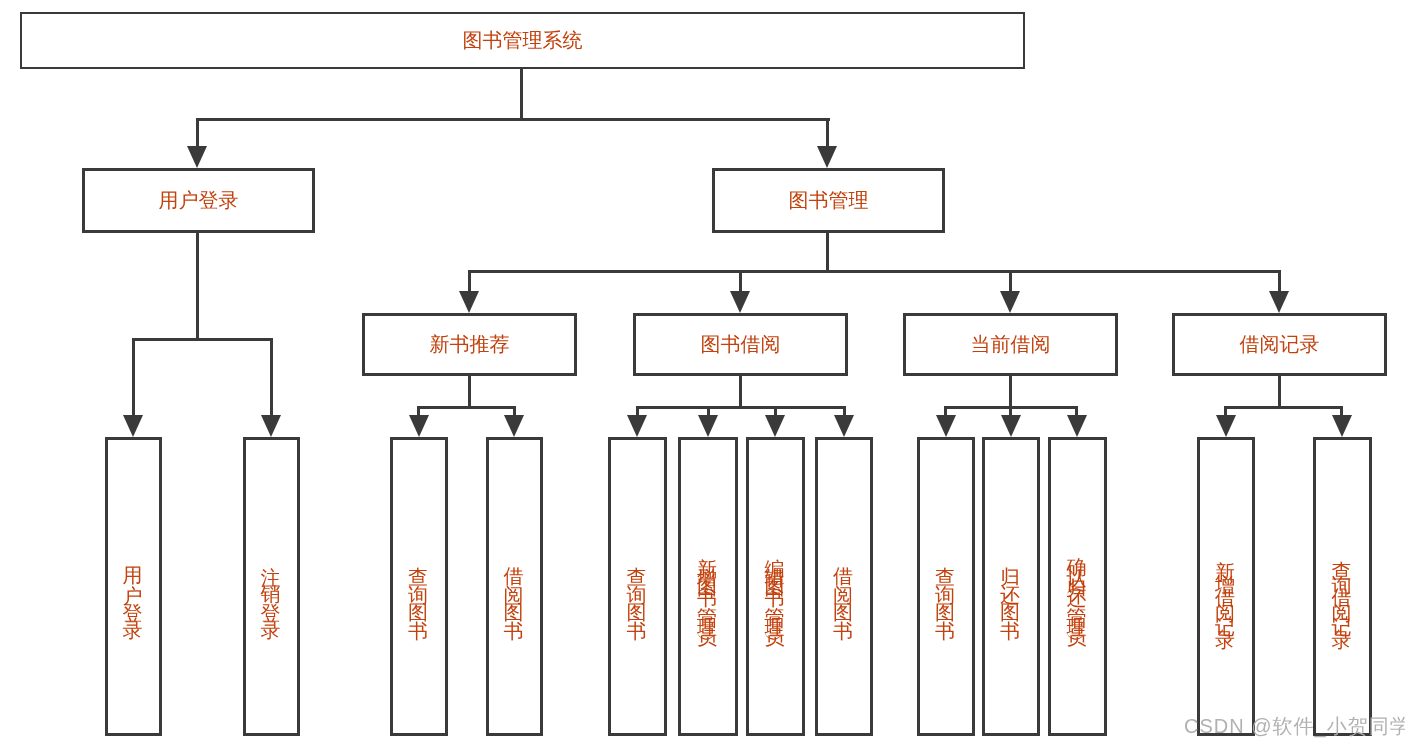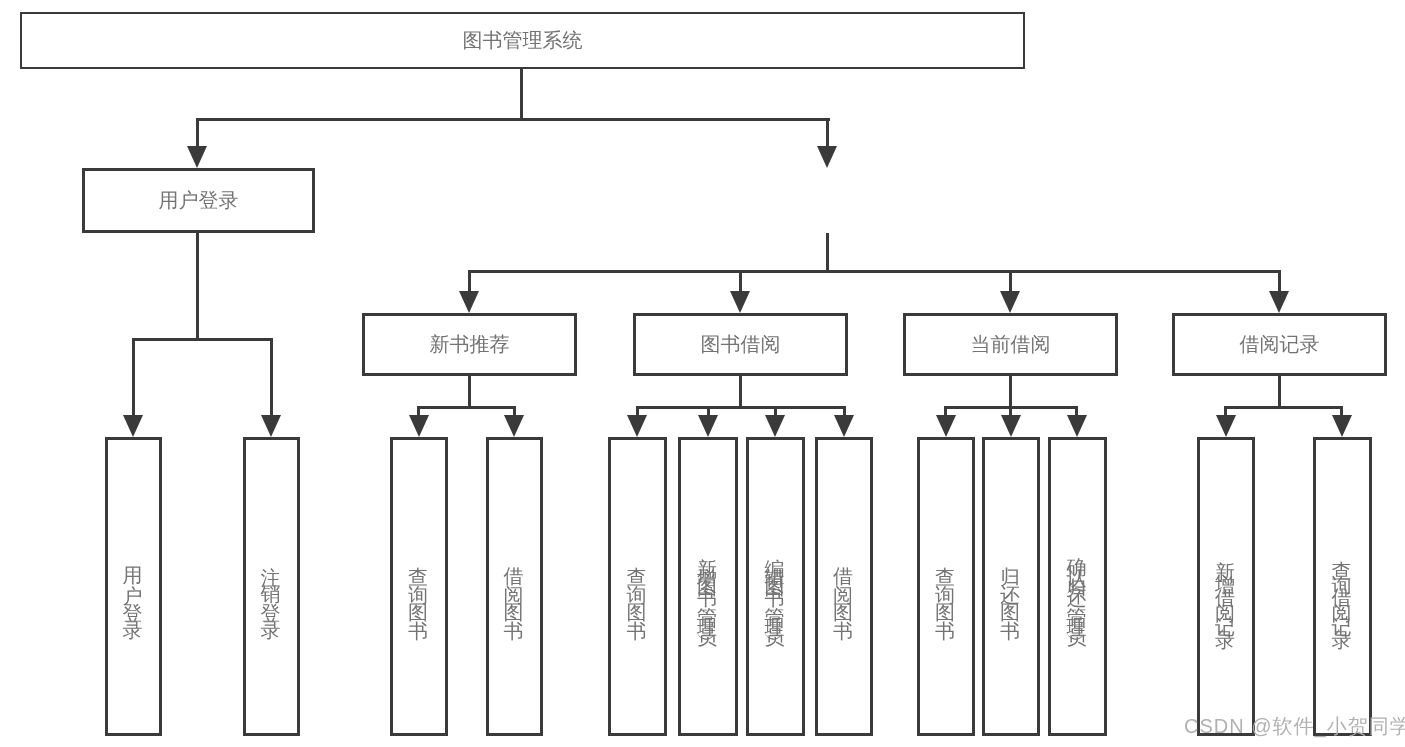--- a/index.html
+++ b/index.html
@@ -4,21 +4,21 @@
 <style>
   html,body { margin:0; padding:0; background:#ffffff; }
   .canvas {
     position:relative; width:1405px; height:747px; background:#ffffff;
     font-family:"Liberation Sans","DejaVu Sans",sans-serif; overflow:hidden;
     color:#333333;
   }
   .box {
     position:absolute; box-sizing:border-box; border:3px solid #3a3a3a;
     background:#ffffff; display:flex; align-items:center; justify-content:center;
-    font-size:20px; color:#737373; z-index:2;
+    font-size:20px; color:#c2410c; z-index:2;
   }
   .root-box { border-width:2px; }
   .hline, .vline { position:absolute; background:#3a3a3a; z-index:1; }
   .hline { height:3px; }
   .vline { width:3px; }
   .arrow {
     position:absolute; width:0; height:0; z-index:1;
     border-left:10px solid transparent; border-right:10px solid transparent;
     border-top:22px solid #3a3a3a;
   }
@@ -42,20 +42,21 @@
   <div class="box root-box" style="left:20px; top:12px; width:1005px; height:57px;">图书管理系统</div>
 
   <div class="vline" style="left:520px; top:69px; height:49px;"></div>
   <div class="hline" style="left:196px; top:118px; width:634px;"></div>
   <div class="vline" style="left:196px; top:118px; height:30px;"></div>
   <div class="vline" style="left:826px; top:118px; height:30px;"></div>
   <div class="arrow" style="left:187px; top:146px;"></div>
   <div class="arrow" style="left:817px; top:146px;"></div>
 
   <div class="box" style="left:82px; top:168px; width:233px; height:65px;">用户登录</div>
+  <div class="box" style="left:712px; top:168px; width:233px; height:65px;">图书管理</div>
 
   <div class="vline" style="left:196px; top:233px; height:105px;"></div>
   <div class="hline" style="left:132px; top:338px; width:141px;"></div>
   <div class="vline" style="left:132px; top:338px; height:77px;"></div>
   <div class="vline" style="left:270px; top:338px; height:77px;"></div>
   <div class="arrow" style="left:123px; top:415px;"></div>
   <div class="arrow" style="left:261px; top:415px;"></div>
 
   <div class="box vbox" style="left:105px; top:437px; width:57px; height:299px;">
     <span class="ls-w">用户登录</span>

